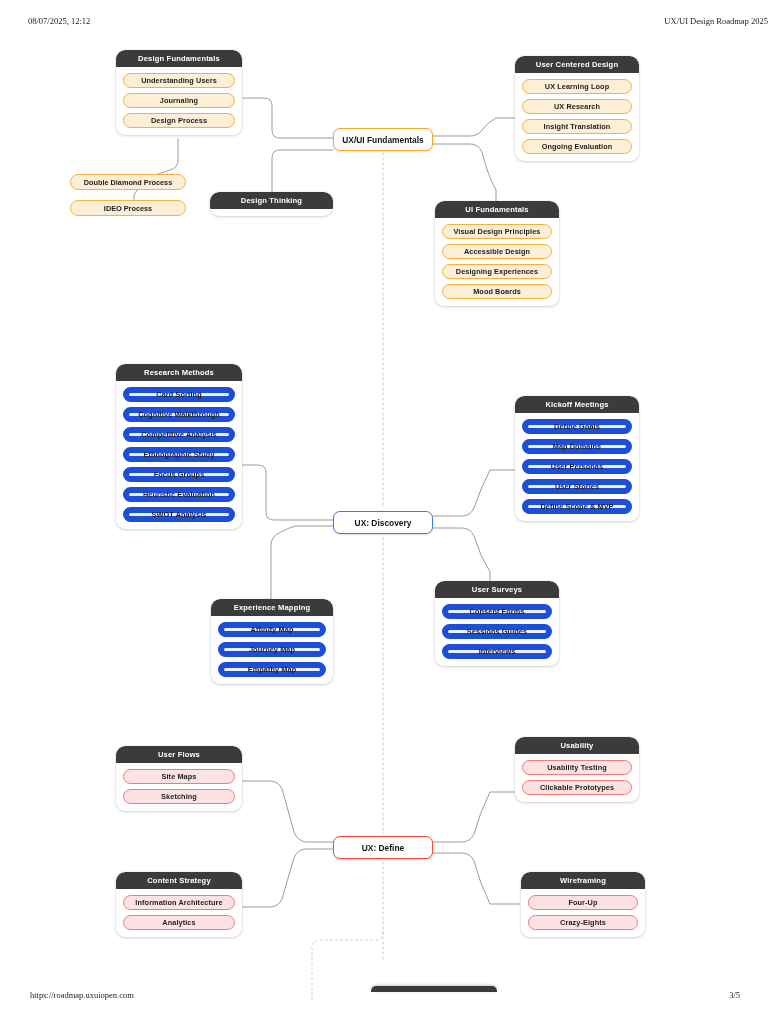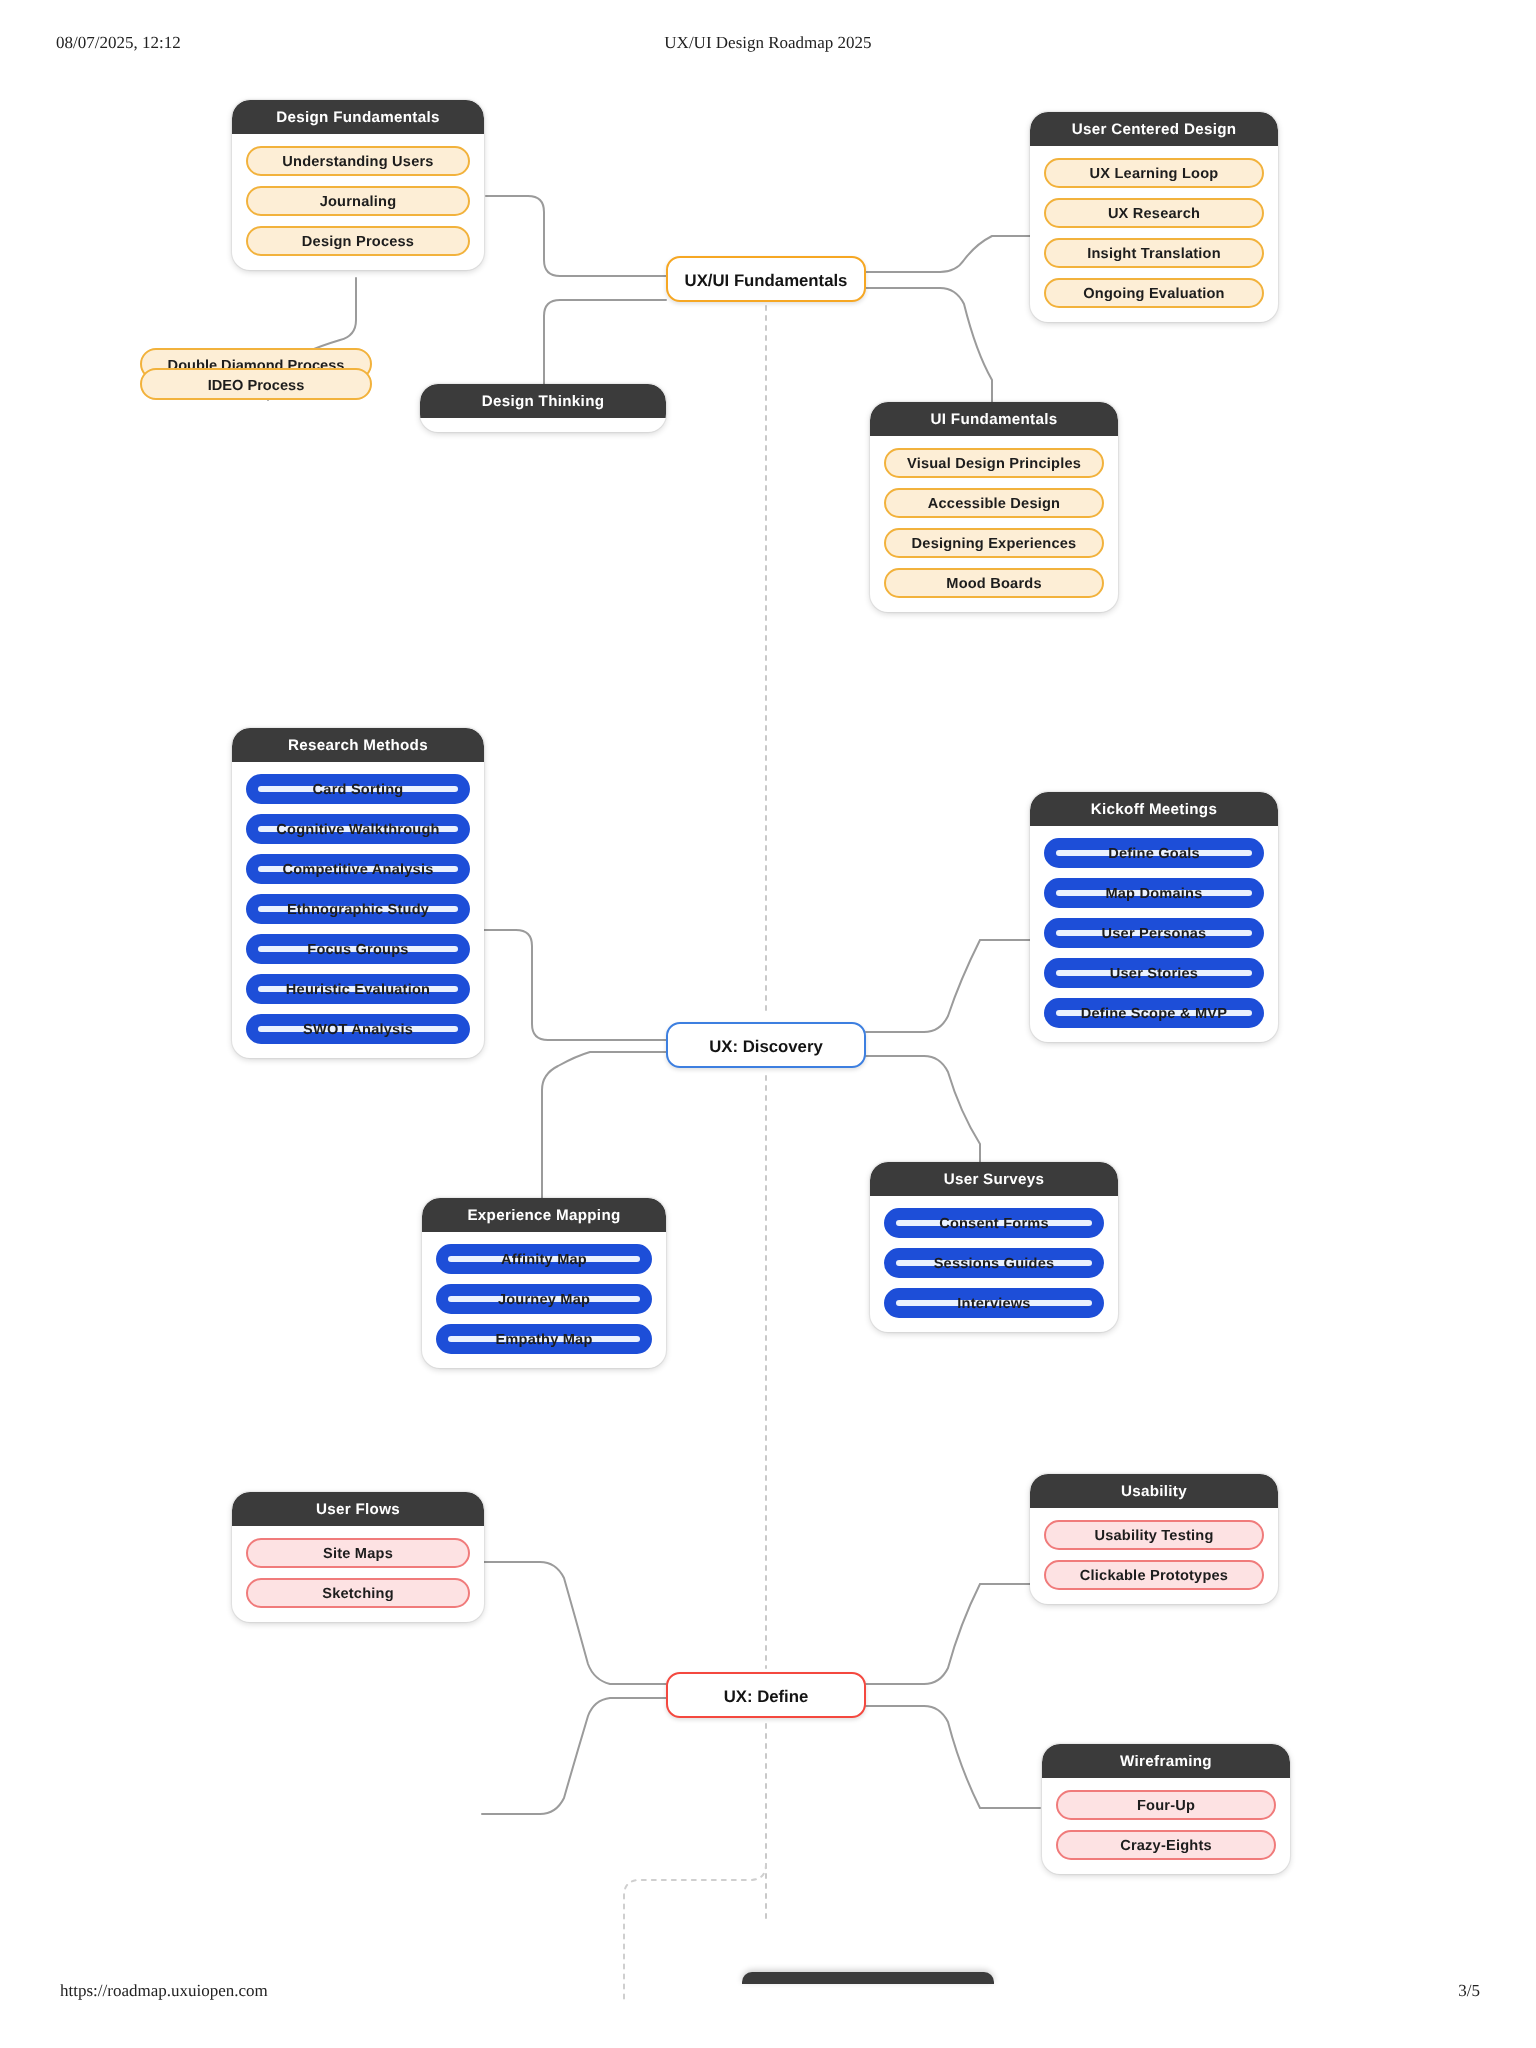--- a/index.html
+++ b/index.html
@@ -15,21 +15,21 @@
     background: #ffffff;
   }
 
   
   .print-hdr {
     position: absolute; top: 16px; left: 0; width: 768px; height: 14px;
     font-family: "Liberation Serif", serif;
     font-size: 8.5px; color: #222;
   }
   .print-hdr .ph-date { position: absolute; left: 28px; top: 0; }
-  .print-hdr .ph-title { position: absolute; left: 0; width: 768px; text-align: center; top: 0; }
+  .print-hdr .ph-title { position: absolute; left: 0; width: 768px; text-align: right; top: 0; }
   .print-ftr {
     position: absolute; bottom: 20px; left: 0; width: 768px; height: 14px;
     font-family: "Liberation Serif", serif;
     font-size: 8.5px; color: #222;
   }
   .print-ftr .pf-url { position: absolute; left: 30px; top: 0; }
   .print-ftr .pf-page { position: absolute; right: 28px; top: 0; }
 
   
   #canvas { position: absolute; left: 0; top: 0; width: 768px; height: 1024px; }
@@ -152,21 +152,21 @@
     <div class="card t-orange" style="left:116px; top:50px; width:126px;">
       <div class="card-hd">Design Fundamentals</div>
       <div class="card-body">
         <div class="pill">Understanding Users</div>
         <div class="pill">Journaling</div>
         <div class="pill">Design Process</div>
       </div>
     </div>
 
     <div class="loose" style="left:70px; top:174px; width:116px;text-align:right;">Double Diamond Process</div>
-    <div class="loose" style="left:70px; top:184px; width:116px;">IDEO Process</div>
+    <div class="loose" style="left:70px; top:200px; width:116px;">IDEO Process</div>
 
     <div class="card t-orange" style="left:210px; top:192px; width:123px;">
       <div class="card-hd">Design Thinking</div>
     </div>
 
     <div class="hub h-orange" style="left:333px; top:128px; width:100px;">UX/UI Fundamentals</div>
 
     <div class="card t-orange" style="left:515px; top:56px; width:124px;">
       <div class="card-hd">User Centered Design</div>
       <div class="card-body">
@@ -232,20 +232,27 @@
     </div>
 
     <div class="card t-pink" style="left:116px; top:746px; width:126px;">
       <div class="card-hd">User Flows</div>
       <div class="card-body">
         <div class="pill">Site Maps</div>
         <div class="pill">Sketching</div>
       </div>
     </div>
 
+    <div class="card t-pink" style="left:116px; top:872px; width:126px;">
+      <div class="card-hd">Content Strategy</div>
+      <div class="card-body">
+        <div class="pill">Information Architecture</div>
+        <div class="pill">Analytics</div>
+      </div>
+    </div>
 
     <div class="hub h-pink" style="left:333px; top:836px; width:100px;">UX: Define</div>
 
     <div class="card t-pink" style="left:515px; top:737px; width:124px;">
       <div class="card-hd">Usability</div>
       <div class="card-body">
         <div class="pill">Usability Testing</div>
         <div class="pill">Clickable Prototypes</div>
       </div>
     </div>

